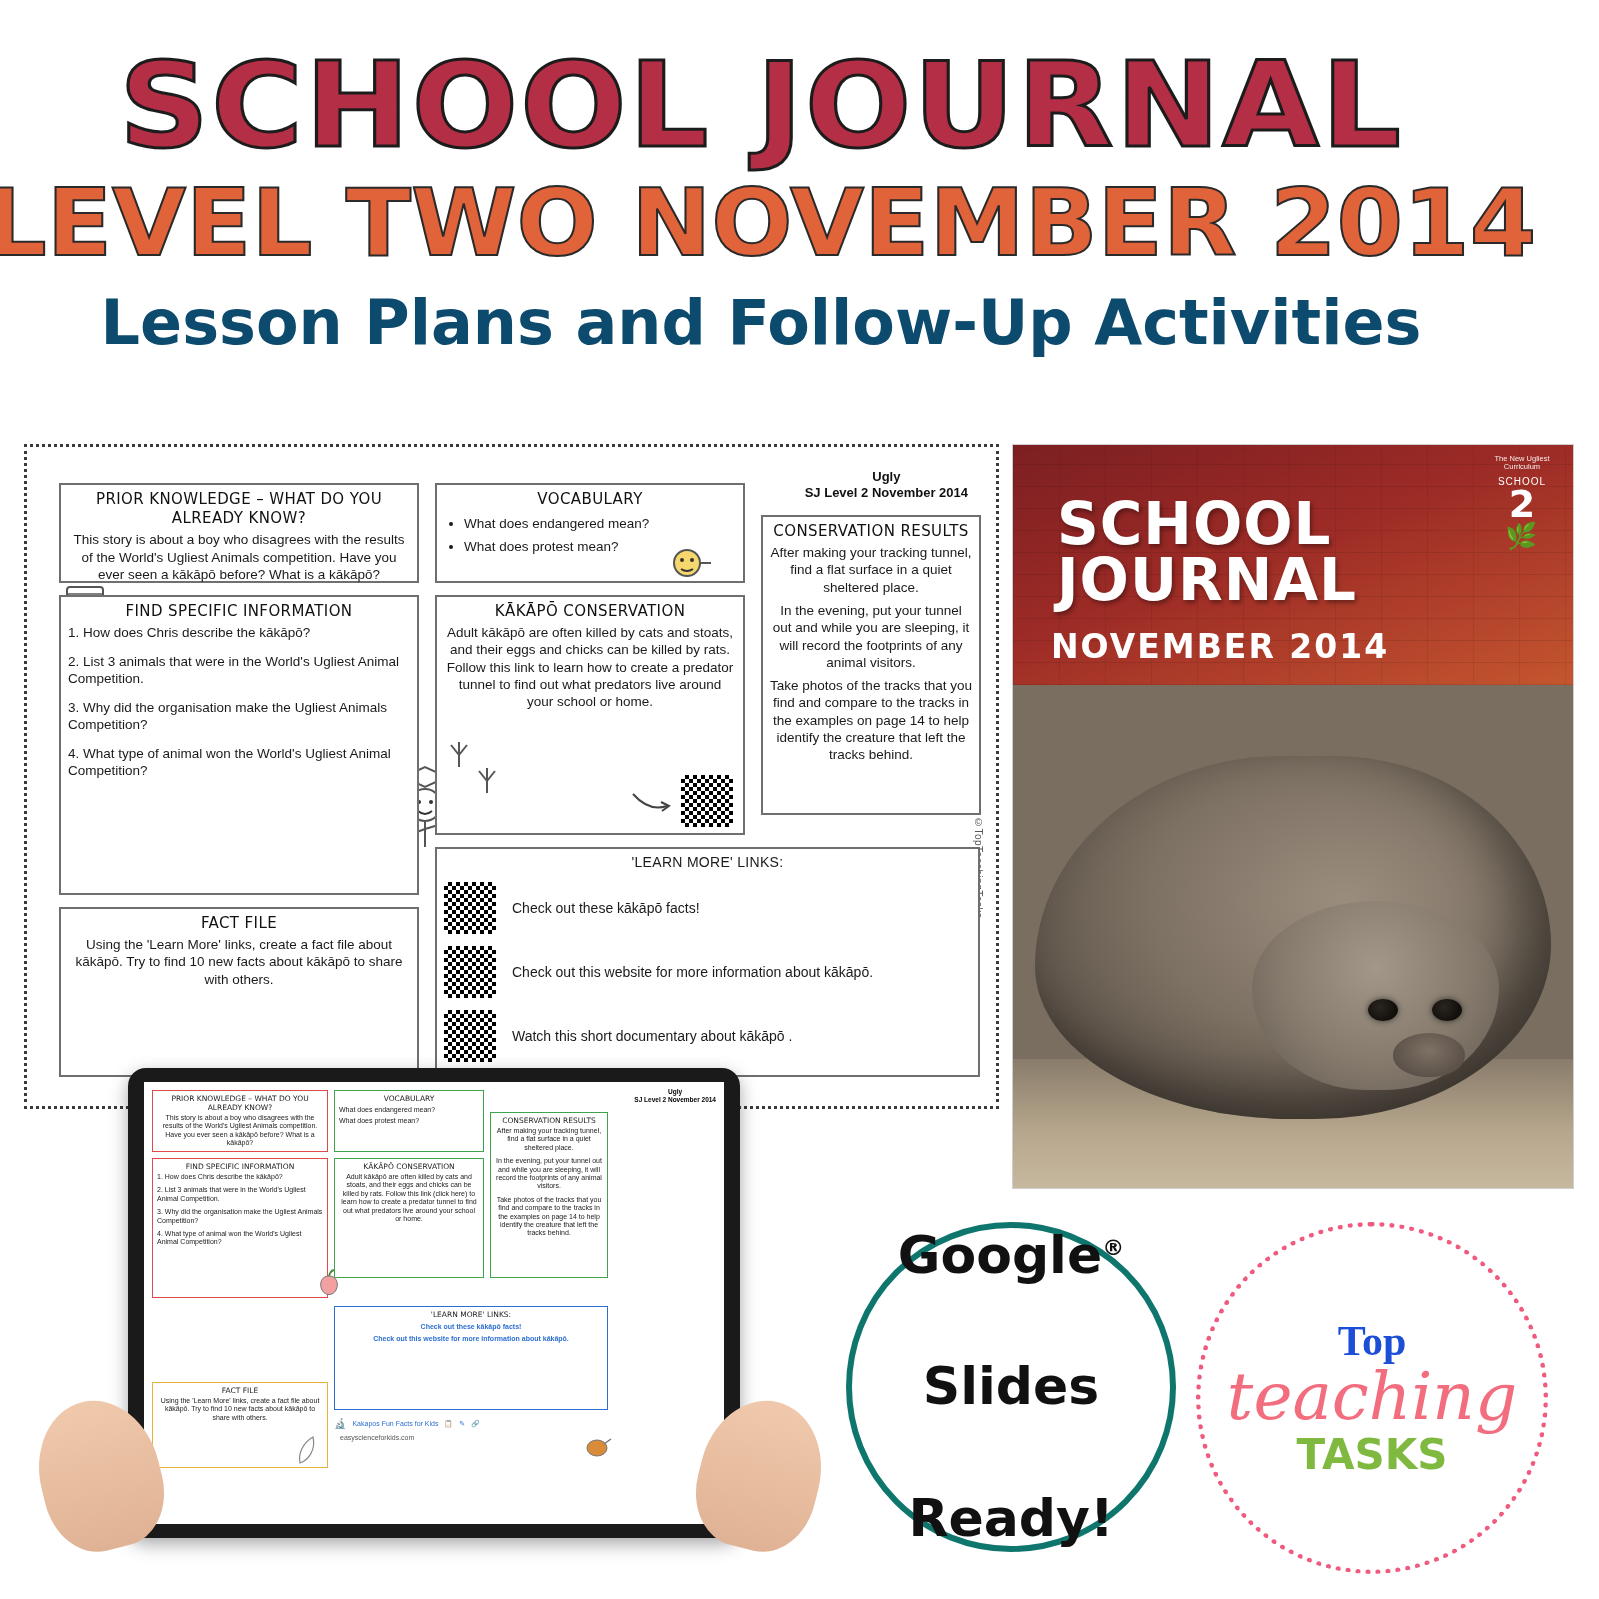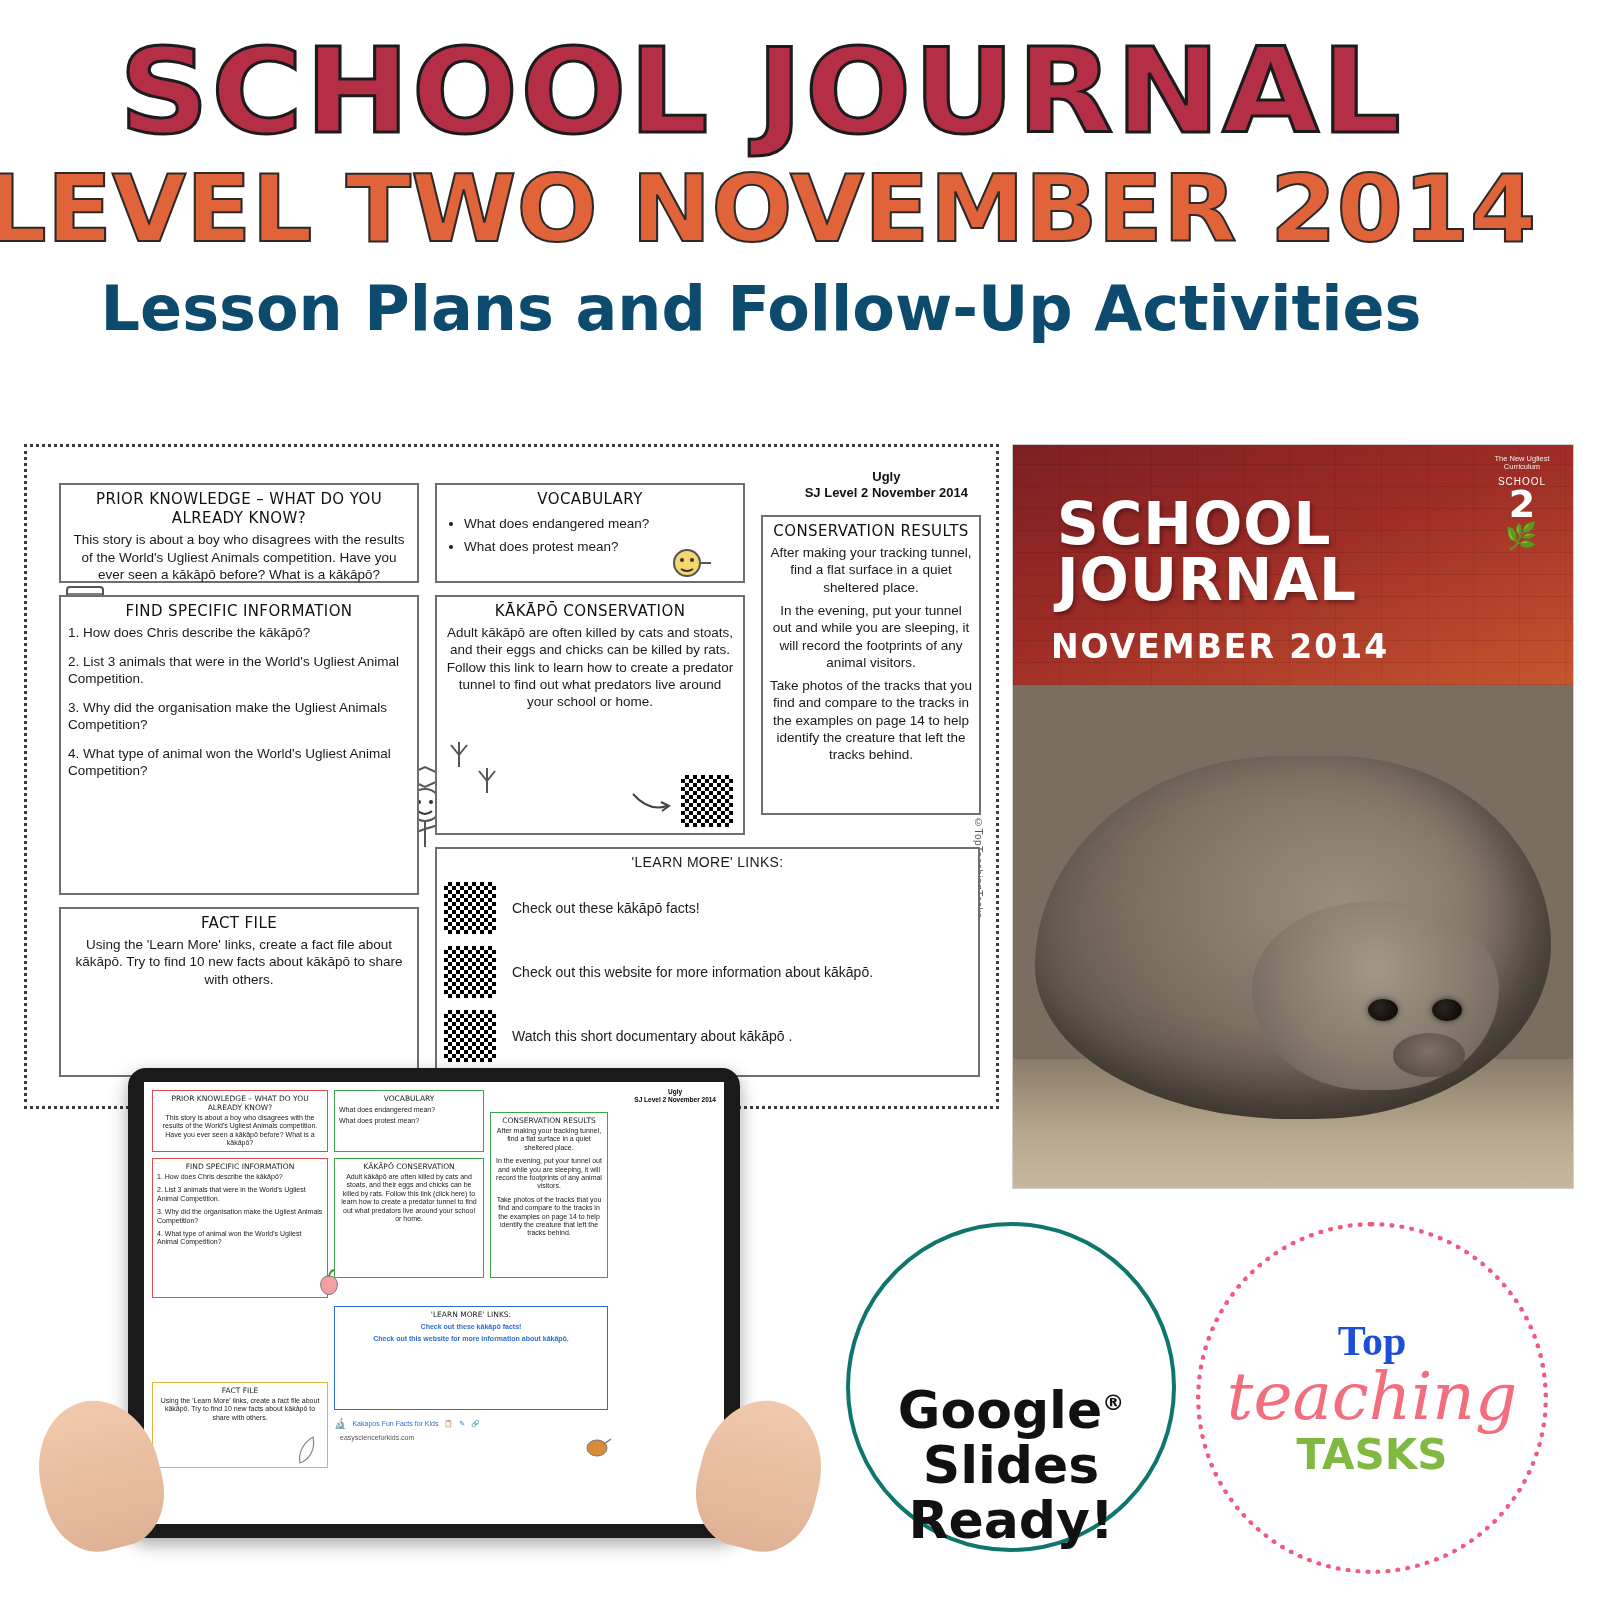--- a/index.html
+++ b/index.html
@@ -7,21 +7,21 @@
   body {
     font-family: "Liberation Sans", sans-serif;
     background: #ffffff;
     position: relative;
     overflow: hidden;
   }
 
   
   .header {
     position: absolute;
-    left: 0; top: 0;
+    left: 0; top: 14px;
     width: 1522px;
     height: 432px;
     background: #ffffff;
     text-align: center;
   }
   .title-main {
     font-family: "DejaVu Sans", sans-serif;
     font-weight: bold;
     font-size: 118px;
     line-height: 1.0;
@@ -274,23 +274,23 @@
   .hand.left  { left: 40px;  top: 1400px; transform: rotate(-14deg); }
   .hand.right { left: 700px; top: 1400px; transform: rotate(14deg); }
 
   
   .gs-badge {
     position: absolute;
     left: 846px; top: 1222px;
     width: 330px; height: 330px;
     border-radius: 50%;
     background: #ffffff;
-    border: 4px solid #0f766e;
+    border: 6px solid #0f766e;
     display: flex; flex-direction: column;
-    align-items: center; justify-content: flex-end;
+    align-items: center; justify-content: space-between;
     text-align: center;
   }
   .gs-badge .l1, .gs-badge .l2, .gs-badge .l3 {
     font-family: "DejaVu Sans", sans-serif;
     font-weight: bold; font-size: 52px; line-height: 1.06; color: #111;
   }
   .gs-badge .l1 sup { font-size: 22px; vertical-align: super; }
 
   
   .logo {

